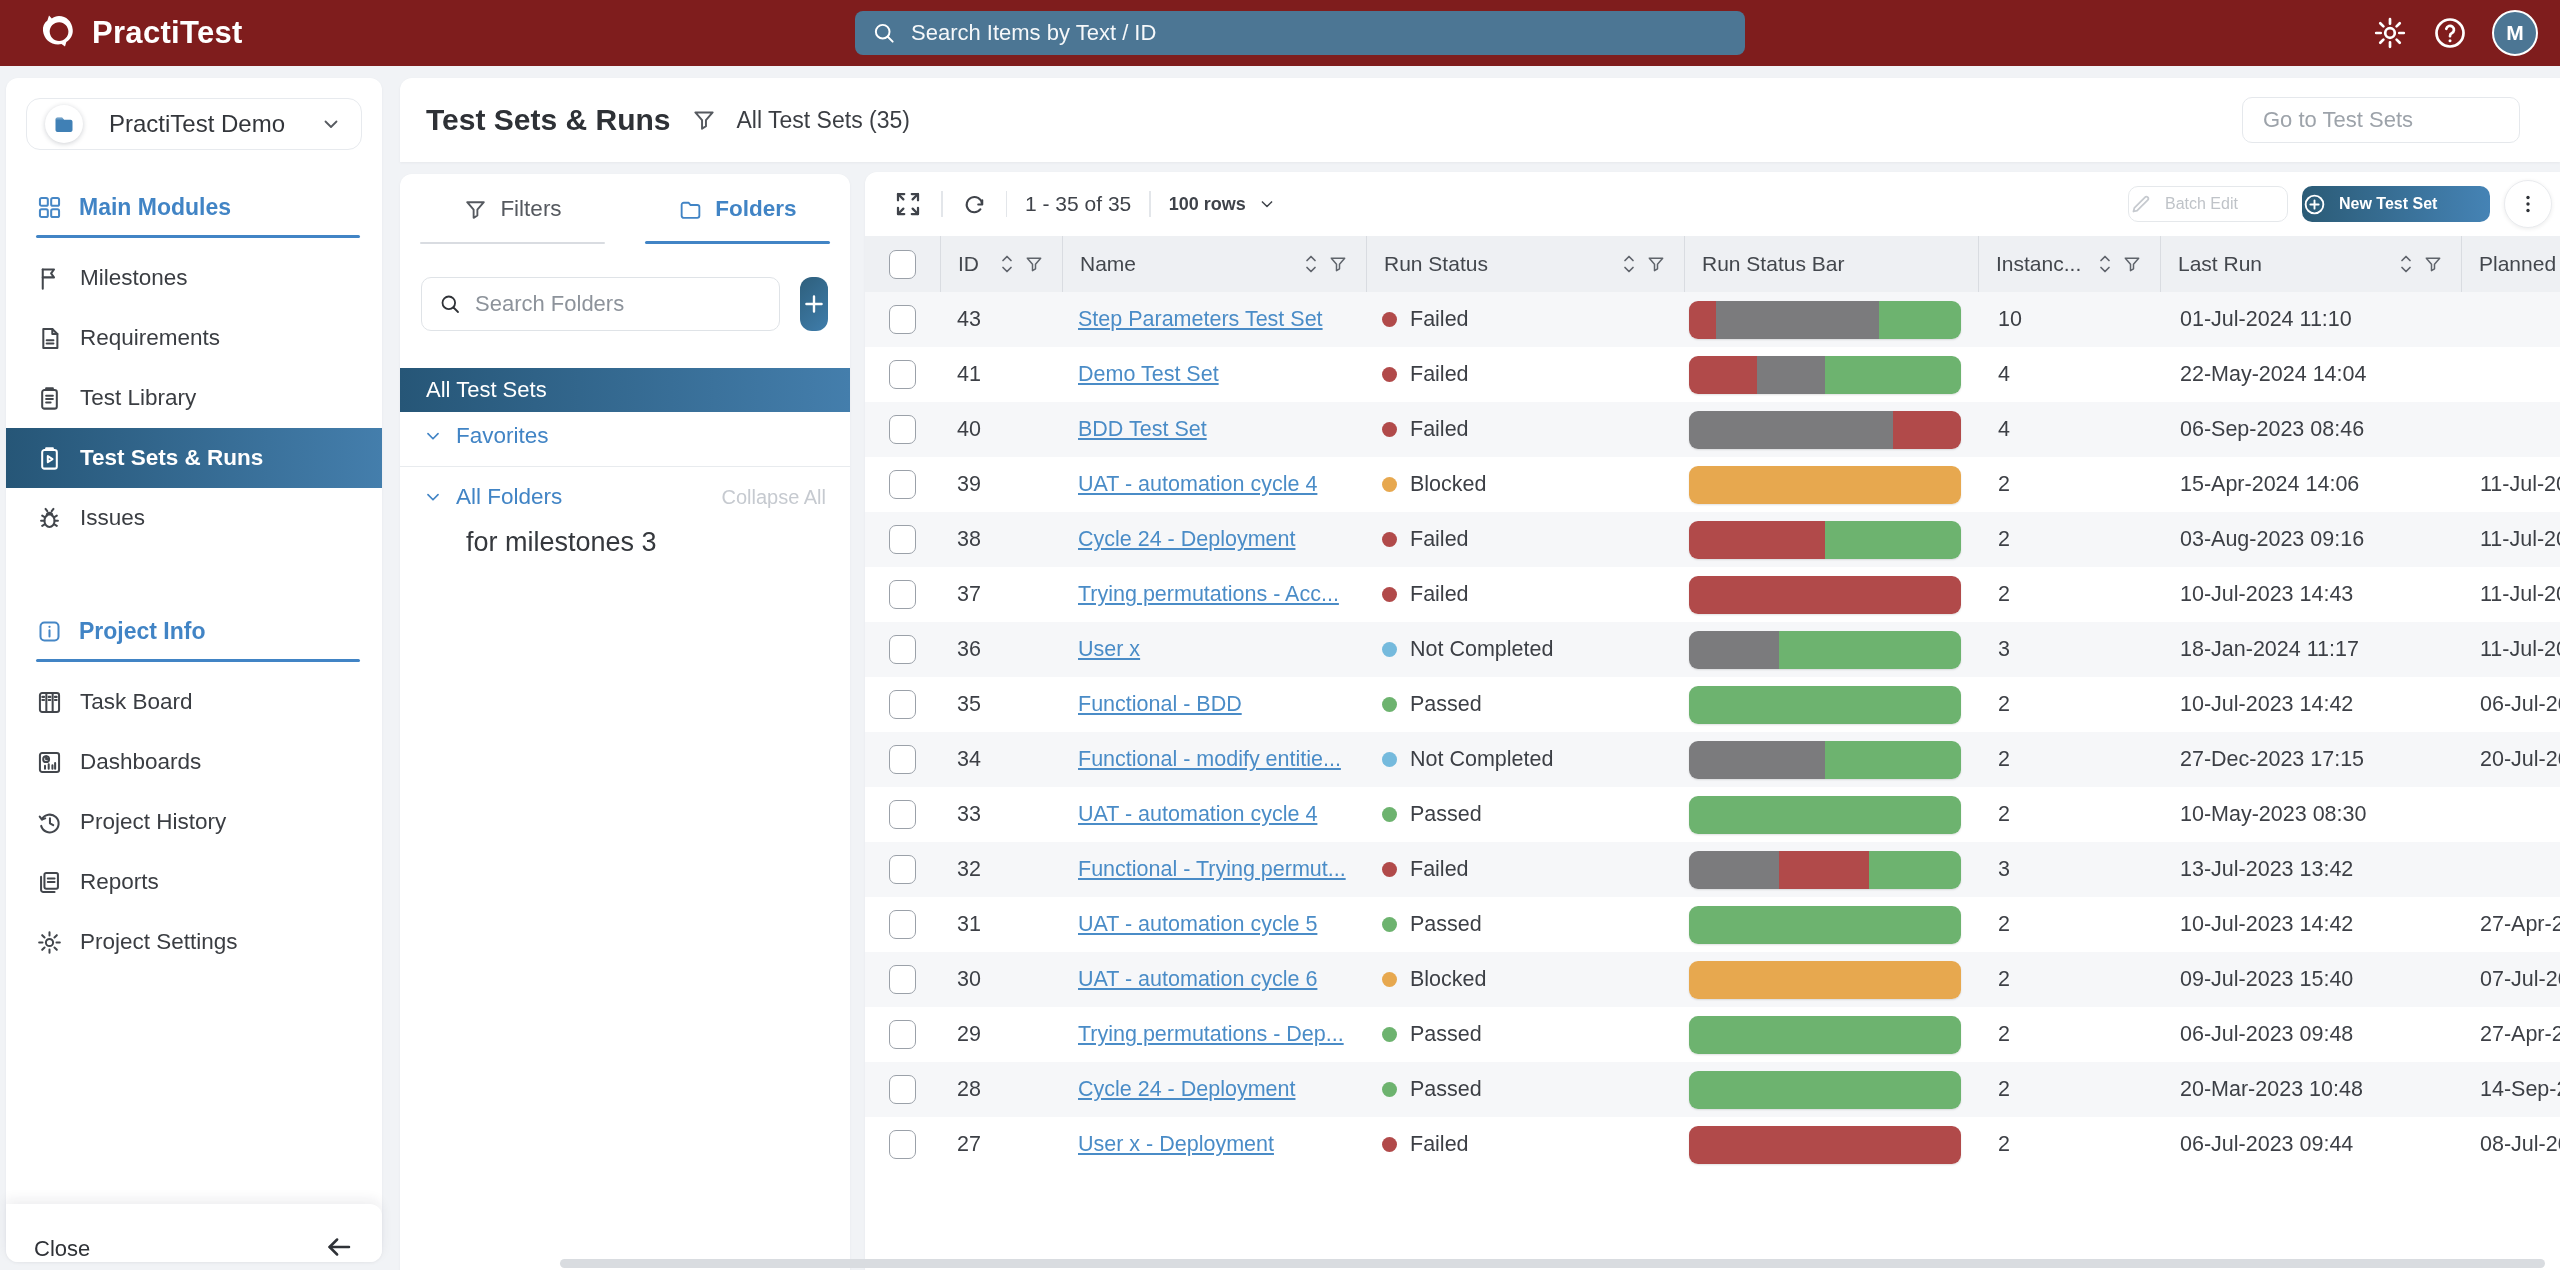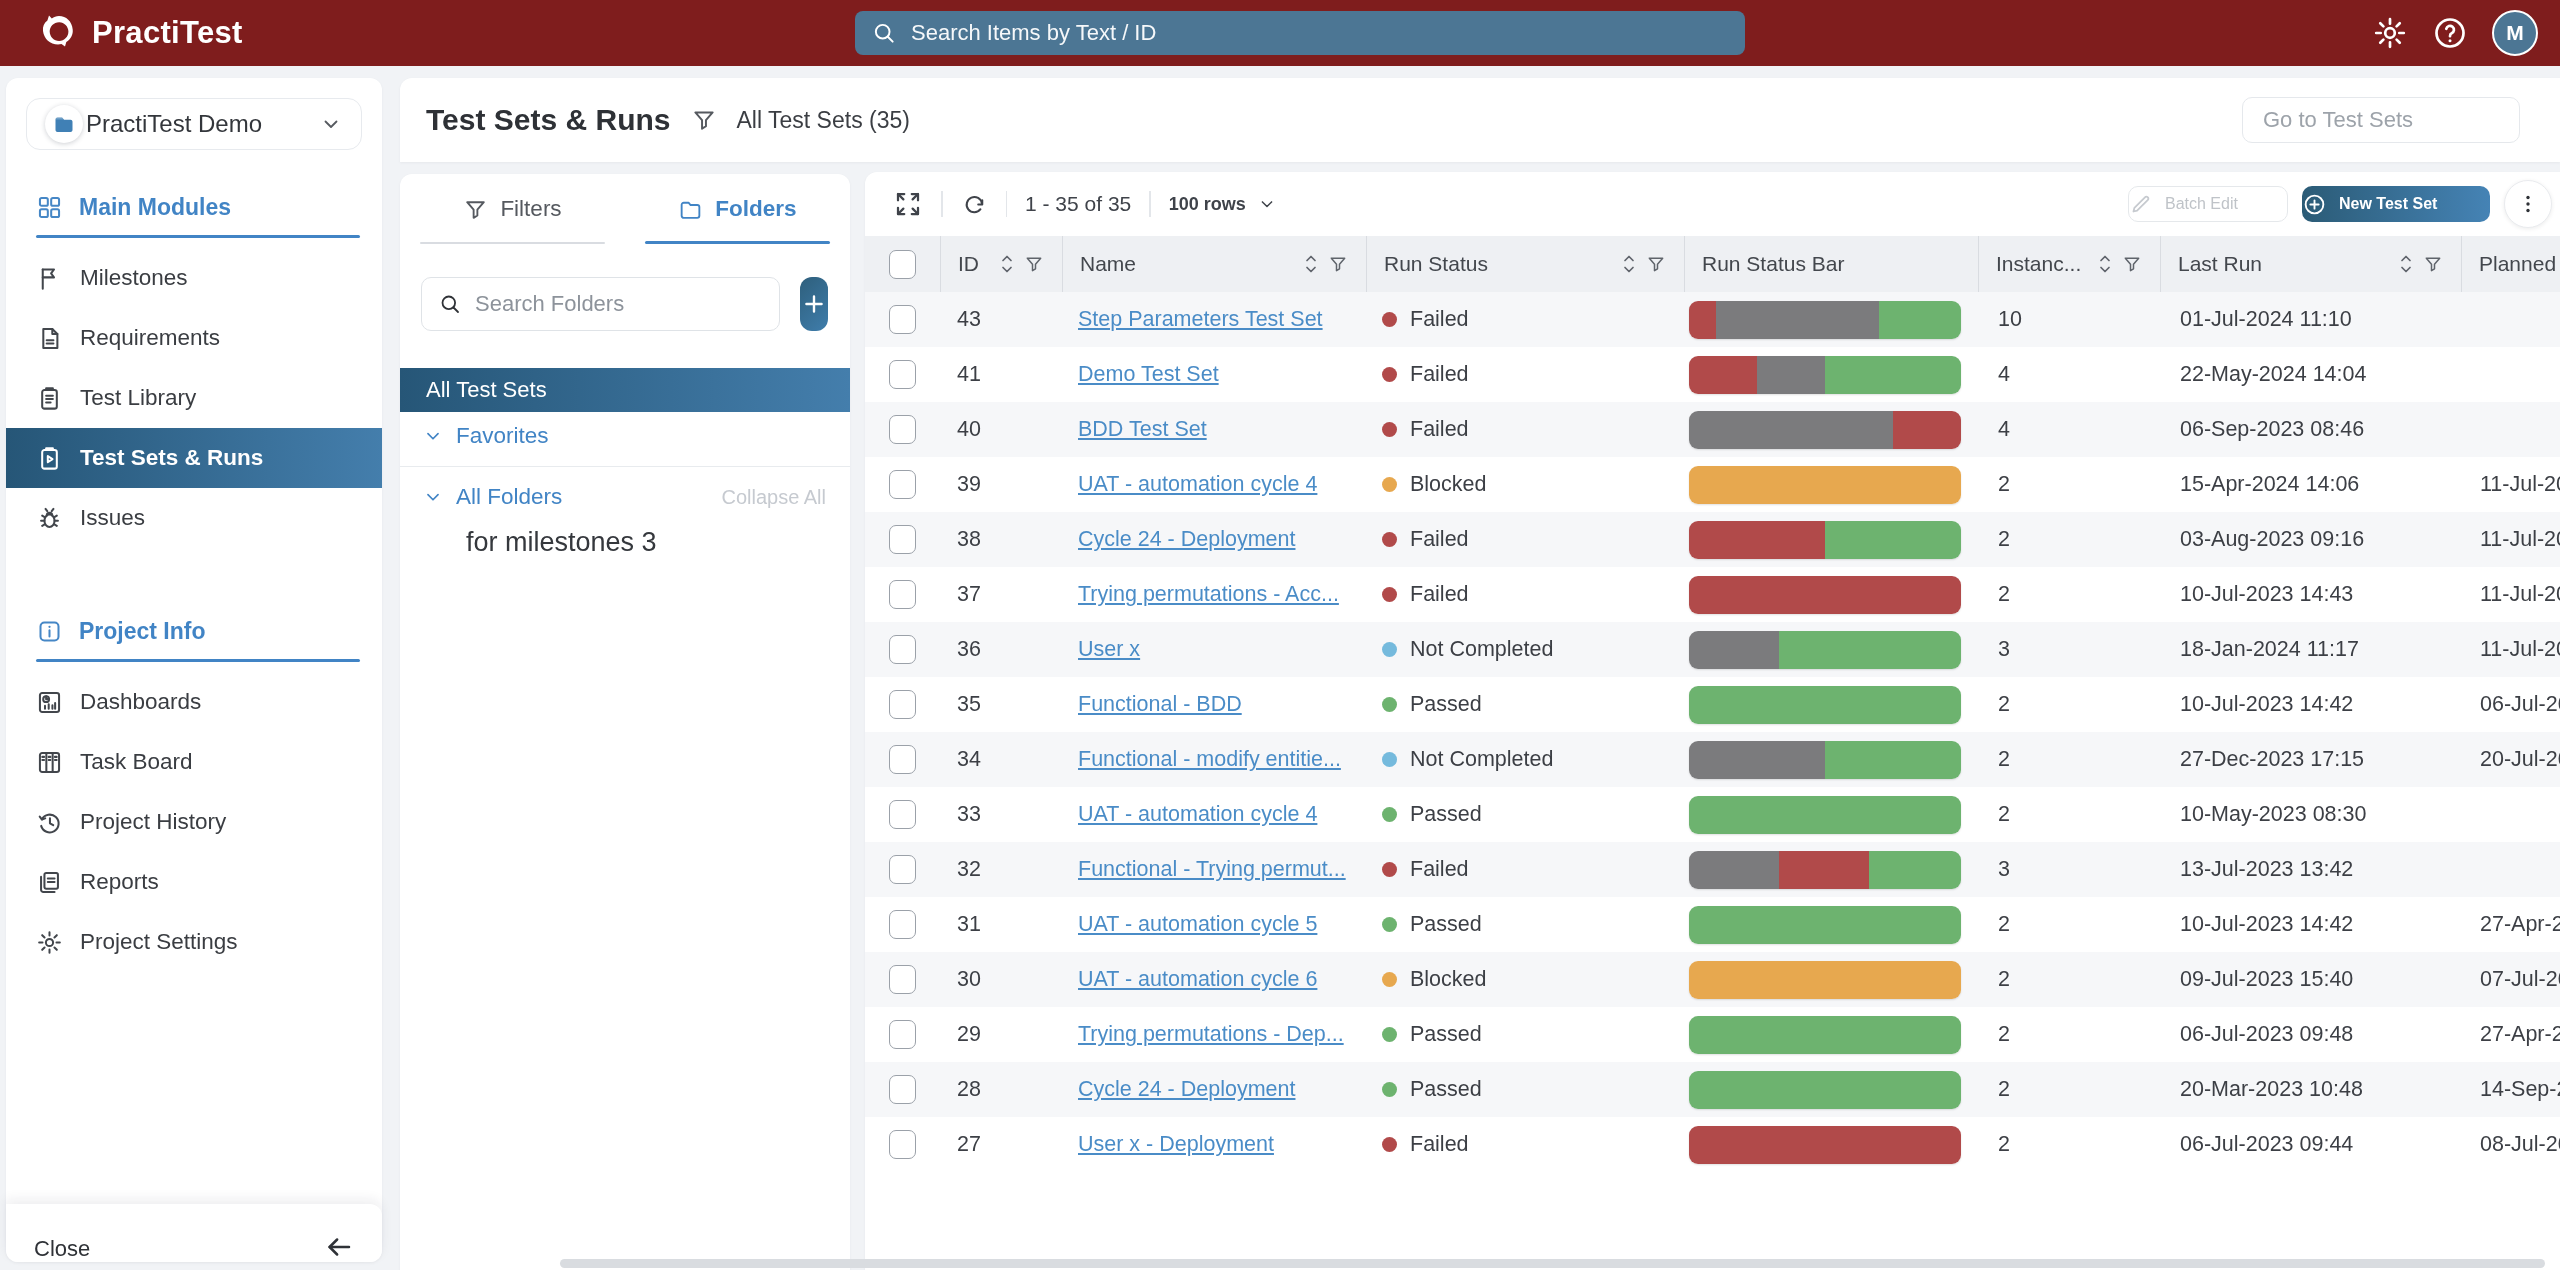--- a/index.html
+++ b/index.html
@@ -23,21 +23,21 @@
   .nav-search input::placeholder { color:rgba(255,255,255,.95); }
   .nav-right { position:absolute; right:22px; top:0; height:66px; display:flex; align-items:center; gap:24px; }
   .nav-ic { width:36px; height:36px; color:#fff; cursor:pointer; }
   .avatar { width:46px; height:46px; border-radius:50%; background:#4c7694; border:2.5px solid #fff; color:#fff; font-size:21px; font-weight:700; display:flex; align-items:center; justify-content:center; }
 
   
   .card { position:absolute; background:#fff; box-shadow:0 1px 3px rgba(30,40,60,.05); }
 
   
   .sidebar { left:6px; top:78px; width:376px; height:1184px; border-radius:12px; }
-  .proj-select { margin:20px 20px 0 20px; height:52px; border:1.5px solid #e7eaee; border-radius:14px; display:flex; align-items:center; padding:0 18px; gap:3px; cursor:pointer; }
+  .proj-select { margin:20px 20px 0 20px; height:52px; border:1.5px solid #e7eaee; border-radius:14px; display:flex; align-items:center; padding:0 18px; gap:26px; cursor:pointer; }
   .proj-folder { width:38px; height:38px; border-radius:50%; background:#fff; box-shadow:0 1px 5px rgba(30,40,60,.22); display:flex; align-items:center; justify-content:center; }
   .proj-folder .icon { width:24px; height:24px; color:#4080b5; }
   .proj-name { font-size:24px; color:#33363b; }
   .proj-select .chev { margin-left:auto; width:24px; height:24px; color:#565a60; }
   .group-header { display:flex; align-items:center; gap:16px; padding-left:30px; margin-top:44px; }
   .group-header .icon { width:27px; height:27px; color:#4687c6; }
   .group-title { font-size:23px; font-weight:700; color:#4184c5; }
   .group-underline { height:3px; background:#4184c5; border-radius:2px; margin:14px 22px 10px 30px; }
   .side-item { height:60px; display:flex; align-items:center; gap:17px; padding-left:30px; font-size:22.5px; color:#3a3d42; cursor:pointer; }
   .side-item .icon { width:27px; height:27px; color:#42464c; }
@@ -260,37 +260,37 @@
       </span>
     <span class="group-title">Project Info</span>
   </div>
   <div class="group-underline"></div>
   <div>
 
       <div class="side-item">
         <span class="icon">
           <svg viewBox="0 0 24 24" fill="none" stroke="currentColor" stroke-width="1.8" stroke-linecap="round" stroke-linejoin="round">
             <rect x="3.5" y="3.5" width="17" height="17" rx="2"></rect>
+            <path d="M9.2 3.5v17M14.8 3.5v17"></path>
+            <path d="M5.6 7h1.6M5.6 9.8h1.6M11.2 7h1.6M11.2 9.8h1.6M16.8 7h1.6M16.8 9.8h1.6"></path>
+          </svg>
+        </span>
+        <span>Task Board</span>
+      </div>
+
+      <div class="side-item">
+        <span class="icon">
+          <svg viewBox="0 0 24 24" fill="none" stroke="currentColor" stroke-width="1.8" stroke-linecap="round" stroke-linejoin="round">
+            <rect x="3.5" y="3.5" width="17" height="17" rx="2"></rect>
             <circle cx="9" cy="9" r="2.6"></circle>
             <path d="M9 6.4V9h2.6"></path>
             <path d="M8 17.5v-2.5M11.3 17.5v-4M14.6 17.5v-3M17 17.5v-5"></path>
           </svg>
         </span>
         <span>Dashboards</span>
-      </div>
-
-      <div class="side-item">
-        <span class="icon">
-          <svg viewBox="0 0 24 24" fill="none" stroke="currentColor" stroke-width="1.8" stroke-linecap="round" stroke-linejoin="round">
-            <rect x="3.5" y="3.5" width="17" height="17" rx="2"></rect>
-            <path d="M9.2 3.5v17M14.8 3.5v17"></path>
-            <path d="M5.6 7h1.6M5.6 9.8h1.6M11.2 7h1.6M11.2 9.8h1.6M16.8 7h1.6M16.8 9.8h1.6"></path>
-          </svg>
-        </span>
-        <span>Task Board</span>
       </div>
 
       <div class="side-item">
         <span class="icon">
           <svg viewBox="0 0 24 24" fill="none" stroke="currentColor" stroke-width="1.8" stroke-linecap="round" stroke-linejoin="round">
             <path d="M5.2 9.3A7.9 7.9 0 1 1 4.6 15"></path>
             <path d="M5.2 9.3 3.3 6.8M5.2 9.3l3-1"></path>
             <path d="M12.4 8.3v4.4l2.9 1.7"></path>
           </svg>
         </span>

